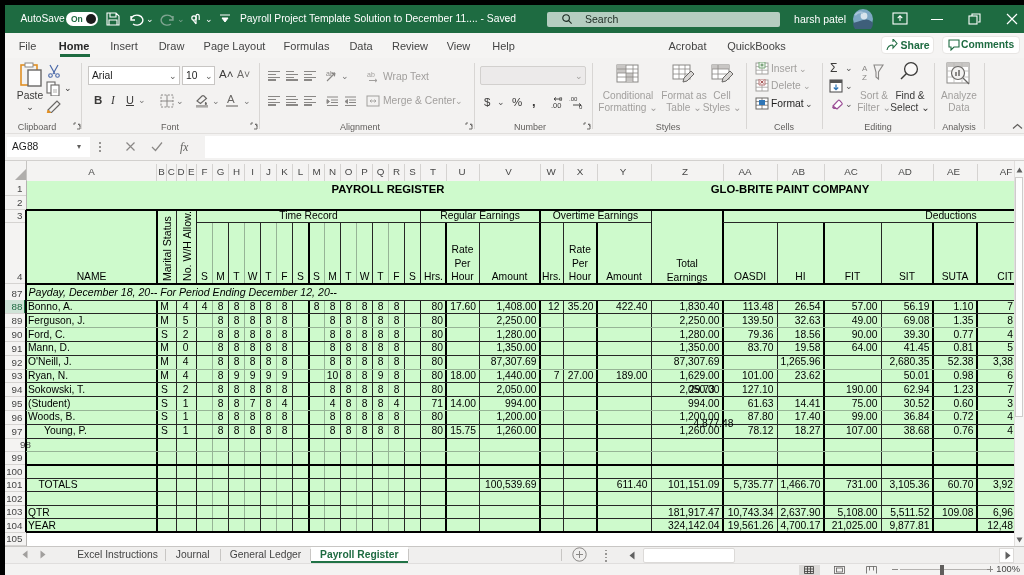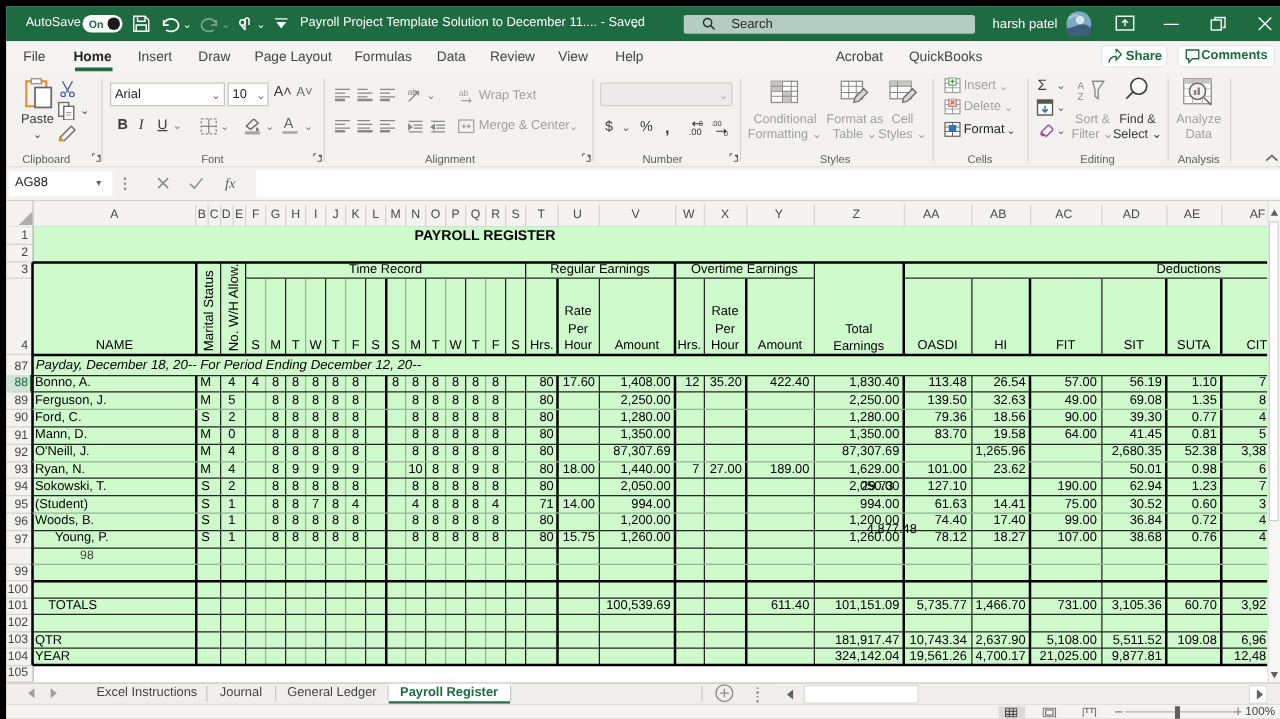--- a/index.html
+++ b/index.html
@@ -424,21 +424,21 @@
 <div style="position:absolute;left:0px;top:369.3px;width:22.5px;text-align:right;height:13px;line-height:13px;font-size:9.8px;color:#454545;white-space:nowrap;">93</div>
 <div style="position:absolute;left:5px;top:396.1px;width:21px;height:1px;background:#d5d3d1;"></div>
 <div style="position:absolute;left:0px;top:383.1px;width:22.5px;text-align:right;height:13px;line-height:13px;font-size:9.8px;color:#454545;white-space:nowrap;">94</div>
 <div style="position:absolute;left:5px;top:409.9px;width:21px;height:1px;background:#d5d3d1;"></div>
 <div style="position:absolute;left:0px;top:396.9px;width:22.5px;text-align:right;height:13px;line-height:13px;font-size:9.8px;color:#454545;white-space:nowrap;">95</div>
 <div style="position:absolute;left:5px;top:423.7px;width:21px;height:1px;background:#d5d3d1;"></div>
 <div style="position:absolute;left:0px;top:410.7px;width:22.5px;text-align:right;height:13px;line-height:13px;font-size:9.8px;color:#454545;white-space:nowrap;">96</div>
 <div style="position:absolute;left:5px;top:437.5px;width:21px;height:1px;background:#d5d3d1;"></div>
 <div style="position:absolute;left:0px;top:424.5px;width:22.5px;text-align:right;height:13px;line-height:13px;font-size:9.8px;color:#454545;white-space:nowrap;">97</div>
 <div style="position:absolute;left:5px;top:451.0px;width:21px;height:1px;background:#d5d3d1;"></div>
-<div style="position:absolute;left:0px;top:438.0px;width:31px;text-align:right;height:13px;line-height:13px;font-size:9.8px;color:#454545;white-space:nowrap;margin-left:44px;">98</div>
+<div style="position:absolute;left:0px;top:438.0px;width:31px;text-align:right;height:13px;line-height:13px;font-size:9.8px;color:#454545;white-space:nowrap;">98</div>
 <div style="position:absolute;left:5px;top:464.0px;width:21px;height:1px;background:#d5d3d1;"></div>
 <div style="position:absolute;left:0px;top:451.0px;width:22.5px;text-align:right;height:13px;line-height:13px;font-size:9.8px;color:#454545;white-space:nowrap;">99</div>
 <div style="position:absolute;left:5px;top:477.5px;width:21px;height:1px;background:#d5d3d1;"></div>
 <div style="position:absolute;left:0px;top:464.5px;width:22.5px;text-align:right;height:13px;line-height:13px;font-size:9.8px;color:#454545;white-space:nowrap;">100</div>
 <div style="position:absolute;left:5px;top:491.3px;width:21px;height:1px;background:#d5d3d1;"></div>
 <div style="position:absolute;left:0px;top:478.3px;width:22.5px;text-align:right;height:13px;line-height:13px;font-size:9.8px;color:#454545;white-space:nowrap;">101</div>
 <div style="position:absolute;left:5px;top:504.7px;width:21px;height:1px;background:#d5d3d1;"></div>
 <div style="position:absolute;left:0px;top:491.7px;width:22.5px;text-align:right;height:13px;line-height:13px;font-size:9.8px;color:#454545;white-space:nowrap;">102</div>
 <div style="position:absolute;left:5px;top:518.3px;width:21px;height:1px;background:#d5d3d1;"></div>
 <div style="position:absolute;left:0px;top:505.29999999999995px;width:22.5px;text-align:right;height:13px;line-height:13px;font-size:9.8px;color:#454545;white-space:nowrap;">103</div>
@@ -521,20 +521,21 @@
 <div style="position:absolute;left:26px;top:368.5px;width:988px;height:1px;background:#96b496;"></div>
 <div style="position:absolute;left:26px;top:409.9px;width:988px;height:1px;background:#96b496;"></div>
 <div style="position:absolute;left:26px;top:451.0px;width:988px;height:1px;background:#96b496;"></div>
 <div style="position:absolute;left:26px;top:464.0px;width:988px;height:2px;background:#000;"></div>
 <div style="position:absolute;left:26px;top:477.5px;width:988px;height:1px;background:#262626;"></div>
 <div style="position:absolute;left:26px;top:491.3px;width:988px;height:1px;background:#262626;"></div>
 <div style="position:absolute;left:26px;top:504.7px;width:988px;height:1px;background:#262626;"></div>
 <div style="position:absolute;left:26px;top:518.3px;width:988px;height:1px;background:#262626;"></div>
 <div style="position:absolute;left:26px;top:531.3px;width:988px;height:2px;background:#000;"></div>
 <div style="position:absolute;left:238px;top:181.5px;width:300px;text-align:center;height:14px;line-height:14px;font-size:11.3px;color:#000;font-weight:bold;white-space:nowrap;">PAYROLL REGISTER</div>
+<div style="position:absolute;left:640px;top:181.5px;width:300px;text-align:center;height:14px;line-height:14px;font-size:11.3px;color:#000;font-weight:bold;white-space:nowrap;">GLO-BRITE PAINT COMPANY</div>
 <div style="position:absolute;left:158.5px;top:209px;width:300px;text-align:center;height:14px;line-height:14px;font-size:10.3px;color:#000;font-weight:normal;white-space:nowrap;">Time Record</div>
 <div style="position:absolute;left:330px;top:209px;width:300px;text-align:center;height:14px;line-height:14px;font-size:10.3px;color:#000;font-weight:normal;white-space:nowrap;">Regular Earnings</div>
 <div style="position:absolute;left:445.5px;top:209px;width:300px;text-align:center;height:14px;line-height:14px;font-size:10.3px;color:#000;font-weight:normal;white-space:nowrap;">Overtime Earnings</div>
 <div style="position:absolute;left:801px;top:209px;width:300px;text-align:center;height:14px;line-height:14px;font-size:10.3px;color:#000;font-weight:normal;white-space:nowrap;">Deductions</div>
 <div style="position:absolute;left:537px;top:257px;width:300px;text-align:center;height:14px;line-height:14px;font-size:10.3px;color:#000;font-weight:normal;white-space:nowrap;">Total</div>
 <div style="position:absolute;left:537px;top:270.5px;width:300px;text-align:center;height:14px;line-height:14px;font-size:10.3px;color:#000;font-weight:normal;white-space:nowrap;">Earnings</div>
 <div style="position:absolute;left:-58.5px;top:270px;width:300px;text-align:center;height:14px;line-height:14px;font-size:10.3px;color:#000;font-weight:normal;white-space:nowrap;">NAME</div>
 <div style="position:absolute;left:159.5px;top:281px;height:14px;line-height:14px;font-size:10.6px;color:#000;transform:rotate(-90deg);transform-origin:0 0;white-space:nowrap;">Marital Status</div>
 <div style="position:absolute;left:179.5px;top:281px;height:14px;line-height:14px;font-size:10.6px;color:#000;transform:rotate(-90deg);transform-origin:0 0;white-space:nowrap;">No. W/H Allow.</div>
 <div style="position:absolute;left:54.5px;top:270px;width:300px;text-align:center;height:14px;line-height:14px;font-size:10.3px;color:#000;font-weight:normal;white-space:nowrap;">S</div>
@@ -762,21 +763,21 @@
 <div style="position:absolute;left:118.5px;top:410.4px;width:300px;text-align:center;height:14px;line-height:14px;font-size:10.3px;color:#000;font-weight:normal;white-space:nowrap;">8</div>
 <div style="position:absolute;left:134.5px;top:410.4px;width:300px;text-align:center;height:14px;line-height:14px;font-size:10.3px;color:#000;font-weight:normal;white-space:nowrap;">8</div>
 <div style="position:absolute;left:182.5px;top:410.4px;width:300px;text-align:center;height:14px;line-height:14px;font-size:10.3px;color:#000;font-weight:normal;white-space:nowrap;">8</div>
 <div style="position:absolute;left:198.5px;top:410.4px;width:300px;text-align:center;height:14px;line-height:14px;font-size:10.3px;color:#000;font-weight:normal;white-space:nowrap;">8</div>
 <div style="position:absolute;left:214.5px;top:410.4px;width:300px;text-align:center;height:14px;line-height:14px;font-size:10.3px;color:#000;font-weight:normal;white-space:nowrap;">8</div>
 <div style="position:absolute;left:230.5px;top:410.4px;width:300px;text-align:center;height:14px;line-height:14px;font-size:10.3px;color:#000;font-weight:normal;white-space:nowrap;">8</div>
 <div style="position:absolute;left:246.5px;top:410.4px;width:300px;text-align:center;height:14px;line-height:14px;font-size:10.3px;color:#000;font-weight:normal;white-space:nowrap;">8</div>
 <div style="position:absolute;left:323px;top:410.4px;width:120px;text-align:right;height:14px;line-height:14px;font-size:10.3px;color:#000;font-weight:normal;white-space:nowrap;">80</div>
 <div style="position:absolute;left:416.5px;top:410.4px;width:120px;text-align:right;height:14px;line-height:14px;font-size:10.3px;color:#000;font-weight:normal;white-space:nowrap;">1,200.00</div>
 <div style="position:absolute;left:599.5px;top:410.4px;width:120px;text-align:right;height:14px;line-height:14px;font-size:10.3px;color:#000;font-weight:normal;white-space:nowrap;">1,200.00</div>
-<div style="position:absolute;left:653.5px;top:410.4px;width:120px;text-align:right;height:14px;line-height:14px;font-size:10.3px;color:#000;font-weight:normal;white-space:nowrap;">74.40</div>
+<div style="position:absolute;left:653.5px;top:410.4px;width:120px;text-align:right;height:14px;line-height:14px;font-size:10.3px;color:#000;font-weight:normal;white-space:nowrap;">87.80</div>
 <div style="position:absolute;left:700.5px;top:410.4px;width:120px;text-align:right;height:14px;line-height:14px;font-size:10.3px;color:#000;font-weight:normal;white-space:nowrap;">17.40</div>
 <div style="position:absolute;left:757.5px;top:410.4px;width:120px;text-align:right;height:14px;line-height:14px;font-size:10.3px;color:#000;font-weight:normal;white-space:nowrap;">99.00</div>
 <div style="position:absolute;left:809.5px;top:410.4px;width:120px;text-align:right;height:14px;line-height:14px;font-size:10.3px;color:#000;font-weight:normal;white-space:nowrap;">36.84</div>
 <div style="position:absolute;left:853.5px;top:410.4px;width:120px;text-align:right;height:14px;line-height:14px;font-size:10.3px;color:#000;font-weight:normal;white-space:nowrap;">0.72</div>
 <div style="position:absolute;left:893px;top:410.4px;width:120px;text-align:right;height:14px;line-height:14px;font-size:10.3px;color:#000;font-weight:normal;white-space:nowrap;">4</div>
 <div style="position:absolute;left:28px;top:424.2px;height:14px;line-height:14px;font-size:10.3px;color:#000;font-weight:normal;white-space:nowrap;padding-left:16px;">Young, P.</div>
 <div style="position:absolute;left:14.5px;top:424.2px;width:300px;text-align:center;height:14px;line-height:14px;font-size:10.3px;color:#000;font-weight:normal;white-space:nowrap;">S</div>
 <div style="position:absolute;left:35.5px;top:424.2px;width:300px;text-align:center;height:14px;line-height:14px;font-size:10.3px;color:#000;font-weight:normal;white-space:nowrap;">1</div>
 <div style="position:absolute;left:70.5px;top:424.2px;width:300px;text-align:center;height:14px;line-height:14px;font-size:10.3px;color:#000;font-weight:normal;white-space:nowrap;">8</div>
 <div style="position:absolute;left:86.5px;top:424.2px;width:300px;text-align:center;height:14px;line-height:14px;font-size:10.3px;color:#000;font-weight:normal;white-space:nowrap;">8</div>

